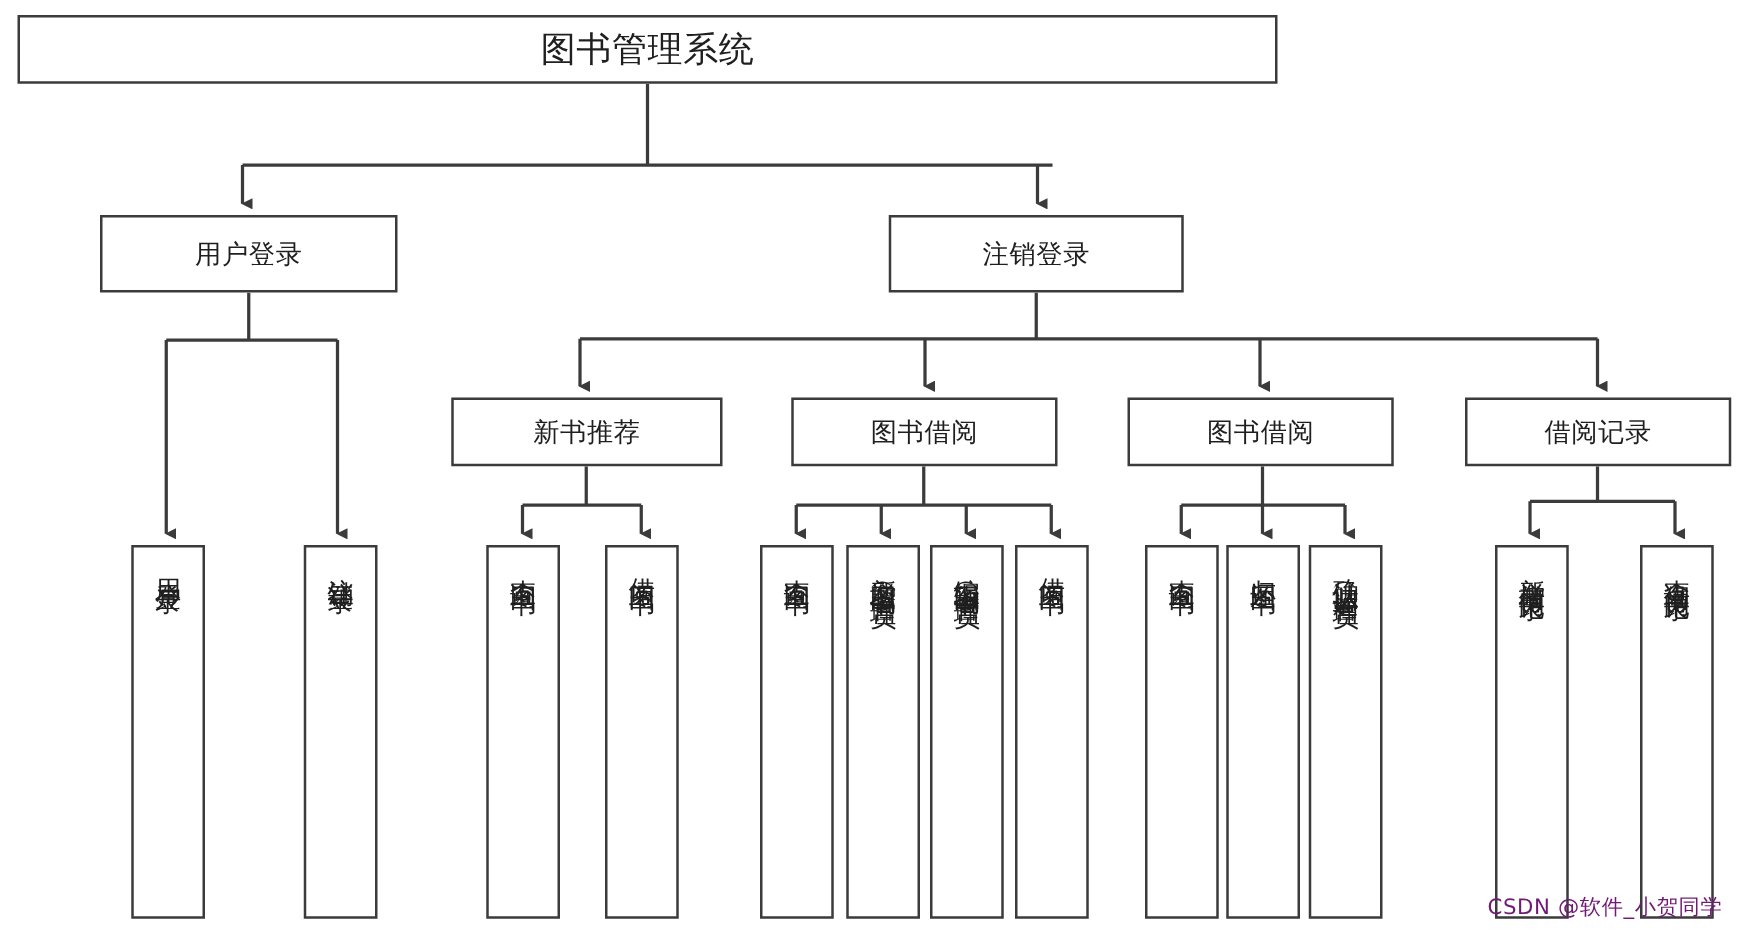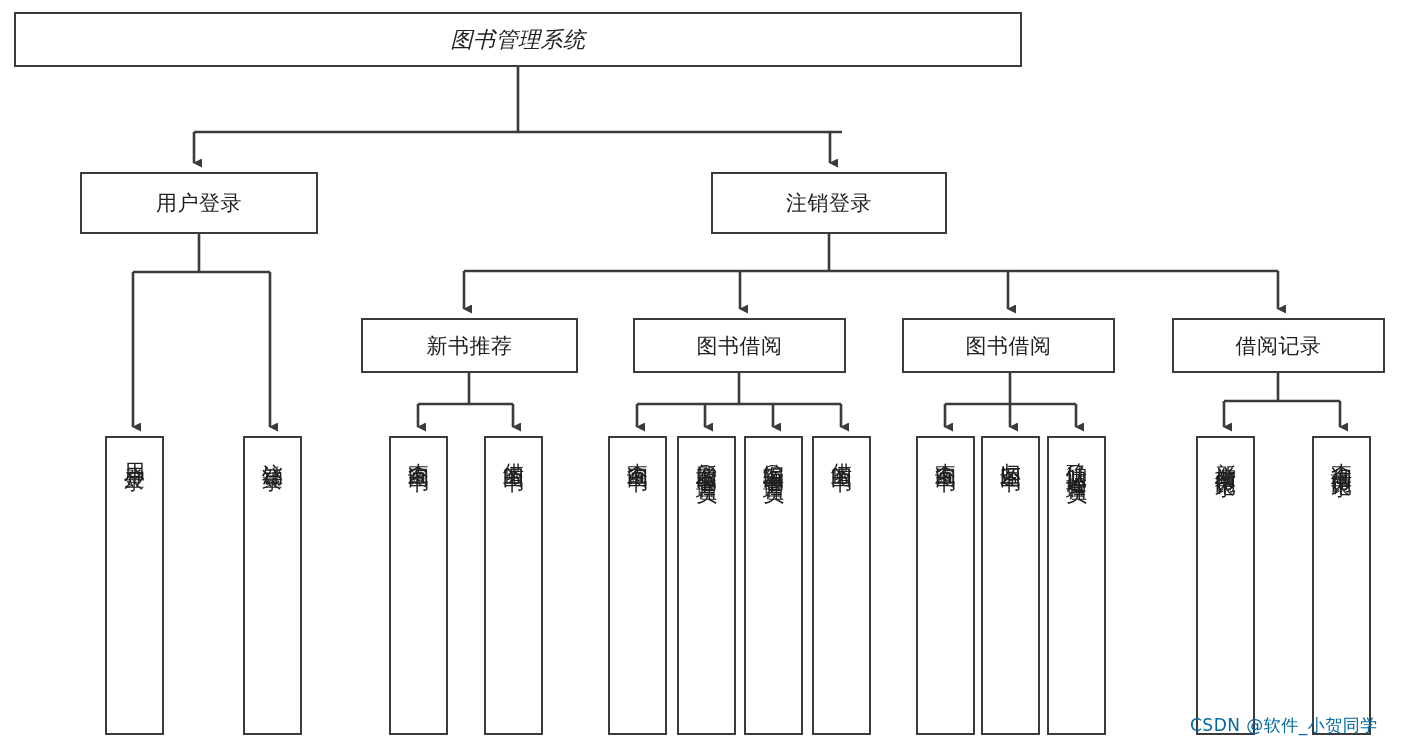--- a/index.html
+++ b/index.html
@@ -47,43 +47,42 @@
     color: #1f1f1f;
     letter-spacing: 0.5px;
     white-space: nowrap;
   }
   
   .node.horiz .node-label {
     font-size: 21px;
     line-height: 24px;
   }
   .node.root .node-label {
-    font-size: 22px;
-    font-style: italic;
+    font-size: 28px;
   }
   
   .node.vert {
     align-items: flex-start;
     justify-content: center;
     padding-top: 8px;
   }
   .node.vert .node-label {
     writing-mode: vertical-rl;
     text-orientation: upright;
     font-size: 21px;
     line-height: 26px;
     letter-spacing: 3px;
     white-space: nowrap;
   }
   .watermark {
     position: absolute;
     left: 1190px;
     top: 714px;
     font-size: 17px;
-    color: #0369a1;
+    color: #701a75;
     white-space: nowrap;
     letter-spacing: 0.5px;
     font-family: "DejaVu Sans", "Liberation Sans", sans-serif;
   }
 </style>
 </head>
 <body>
 
 <div id="diagram-root">
 

